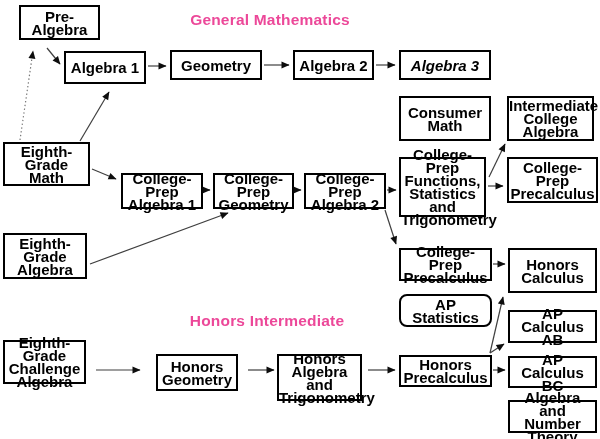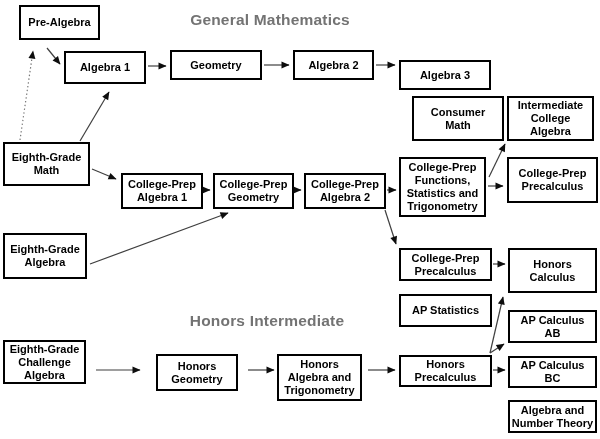--- a/index.html
+++ b/index.html
@@ -2,29 +2,29 @@
 <html><head>
 <meta charset="utf-8">
 <style>
   html,body{margin:0;padding:0;background:#fff;}
   #canvas{
     position:relative;width:600px;height:439px;background:#fff;
     font-family:"Liberation Sans",sans-serif;overflow:hidden;
   }
   .section-title{
     position:absolute;text-align:center;font-weight:bold;font-size:15.5px;
-    color:#737373;letter-spacing:0.2px;
+    color:#ec4899;letter-spacing:0.2px;
   }
   .cbox{
     position:absolute;border:2.5px solid #000;background:#fff;
     display:flex;align-items:center;justify-content:center;
     box-sizing:border-box;
   }
   .cbox .lbl{
-    font-weight:bold;font-size:11px;line-height:13px;color:#000;
+    font-weight:bold;font-size:15px;line-height:13px;color:#000;
     text-align:center;white-space:pre-line;width:100%;
   }
   svg#edges{position:absolute;left:0;top:0;z-index:2;pointer-events:none;}
   .cbox{z-index:1;}
 </style>
 </head>
 <body>
 
 <div id="canvas">
 
@@ -36,28 +36,28 @@
     </div>
   <div class="cbox" style="left:64px;top:51px;width:82px;height:33px;">
     <span class="lbl">Algebra 1</span>
     </div>
   <div class="cbox" style="left:170px;top:50px;width:92px;height:30px;">
     <span class="lbl">Geometry</span>
     </div>
   <div class="cbox" style="left:293px;top:50px;width:81px;height:30px;">
     <span class="lbl">Algebra 2</span>
     </div>
-  <div class="cbox" style="left:399px;top:60px;width:92px;height:30px;">
+  <div class="cbox" style="left:399px;top:50px;width:92px;height:30px;font-style:italic;">
     <span class="lbl">Algebra 3</span>
     </div>
   <div class="cbox" style="left:3px;top:142px;width:87px;height:44px;">
     <span class="lbl">Eighth-Grade
 Math</span>
     </div>
-  <div class="cbox" style="left:399px;top:96px;width:92px;height:45px;margin-left:13px;">
+  <div class="cbox" style="left:399px;top:96px;width:92px;height:45px;">
     <span class="lbl">Consumer
 Math</span>
     </div>
   <div class="cbox" style="left:507px;top:96px;width:87px;height:45px;">
     <span class="lbl">Intermediate
 College
 Algebra</span>
     </div>
   <div class="cbox" style="left:121px;top:173px;width:82px;height:36px;">
     <span class="lbl">College-Prep
@@ -82,21 +82,21 @@
 Precalculus</span>
     </div>
   <div class="cbox" style="left:3px;top:233px;width:84px;height:46px;">
     <span class="lbl">Eighth-Grade
 Algebra</span>
     </div>
   <div class="cbox" style="left:399px;top:248px;width:93px;height:33px;">
     <span class="lbl">College-Prep
 Precalculus</span>
     </div>
-  <div class="cbox" style="left:399px;top:294px;width:93px;height:33px;">
+  <div class="cbox" style="left:399px;top:294px;width:93px;height:33px;border-radius:8px;">
     <span class="lbl">AP Statistics</span>
     </div>
   <div class="cbox" style="left:508px;top:248px;width:89px;height:45px;">
     <span class="lbl">Honors
 Calculus</span>
     </div>
   <div class="cbox" style="left:508px;top:310px;width:89px;height:33px;">
     <span class="lbl">AP Calculus
 AB</span>
     </div>

